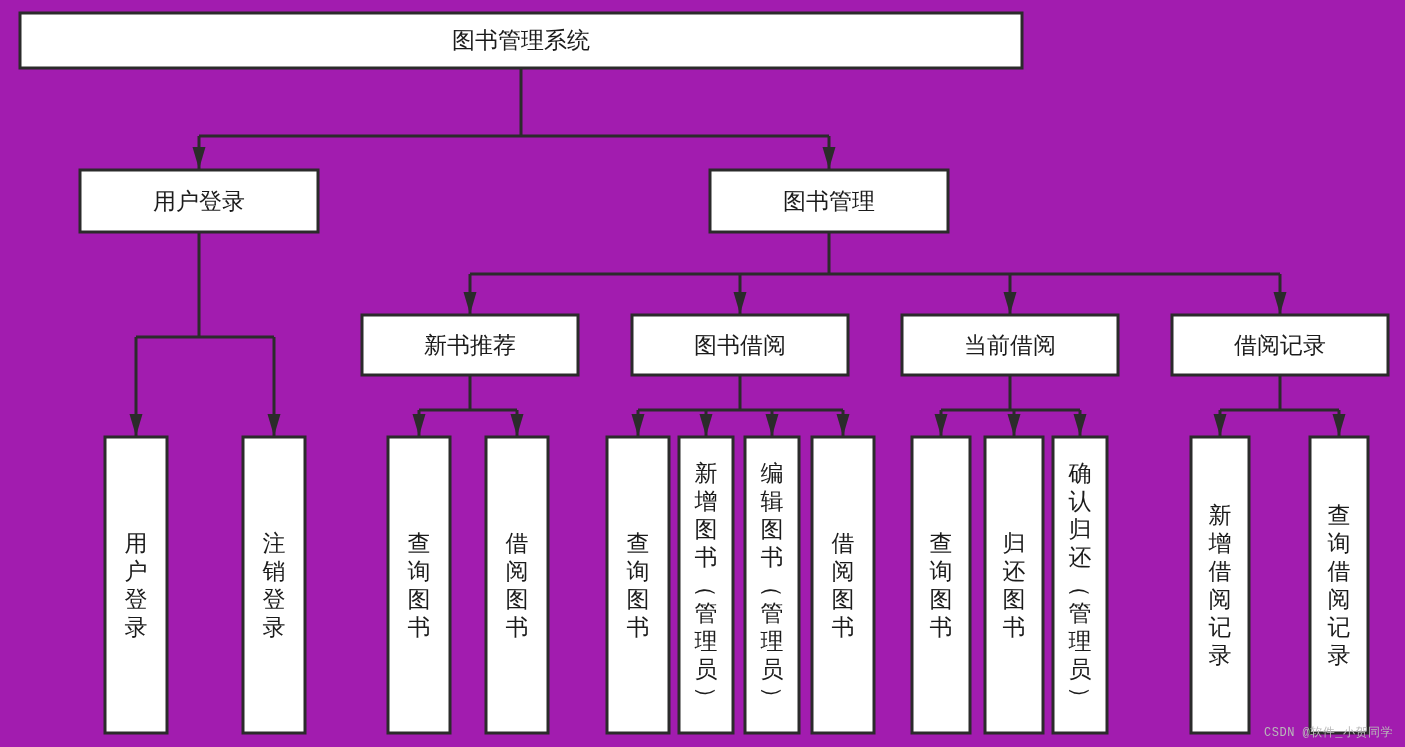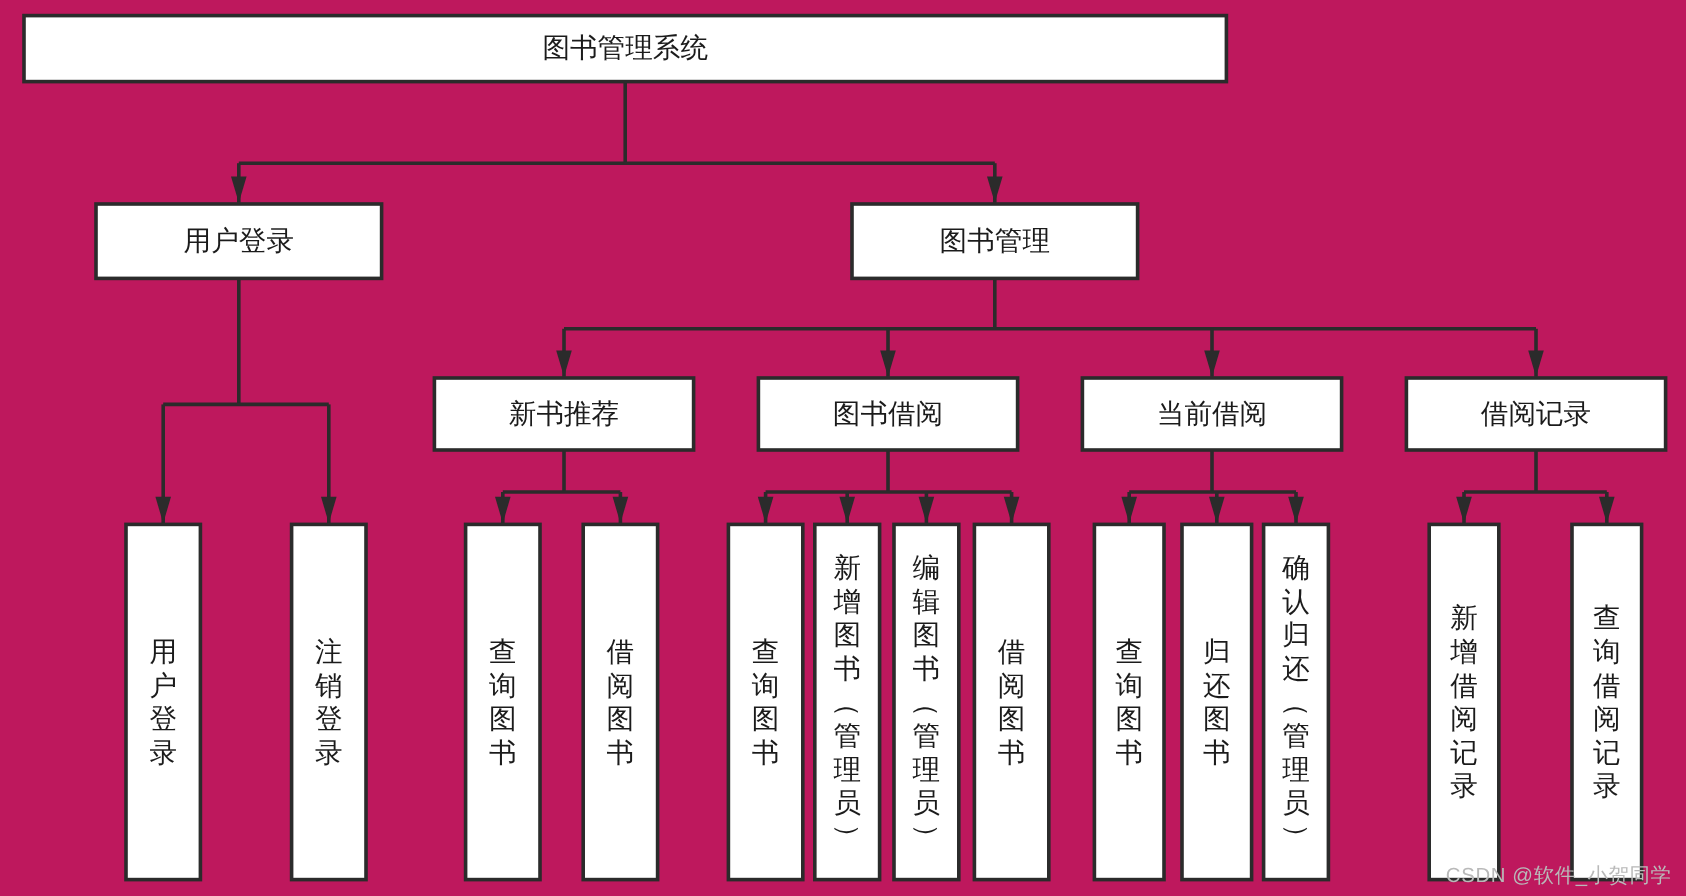--- a/index.html
+++ b/index.html
@@ -10,21 +10,21 @@
   body {
     width: 1405px;
     height: 747px;
     overflow: hidden;
     font-family: "DejaVu Sans", "Liberation Sans", sans-serif;
   }
   #diagram-root {
     position: relative;
     width: 1405px;
     height: 747px;
-    background: #be185d;
+    background: #a21caf;
   }
   svg#flow {
     position: absolute;
     left: 0;
     top: 0;
     width: 1405px;
     height: 747px;
   }
   .node-rect {
     fill: #ffffff;
@@ -51,22 +51,22 @@
   .node-label-v {
     font-family: "DejaVu Sans", "Liberation Sans", sans-serif;
     font-size: 23px;
     fill: #1b1b1b;
     text-anchor: middle;
   }
   .watermark {
     position: absolute;
     right: 12px;
     bottom: 6px;
-    font-family: Liberation Sans, sans-serif;
-    font-size: 17px;
+    font-family: Liberation Mono, monospace;
+    font-size: 12px;
     color: #b9b9b9;
     white-space: nowrap;
     letter-spacing: 0.5px;
   }
 </style>
 </head>
 <body>
 
 <div id="diagram-root">
 

